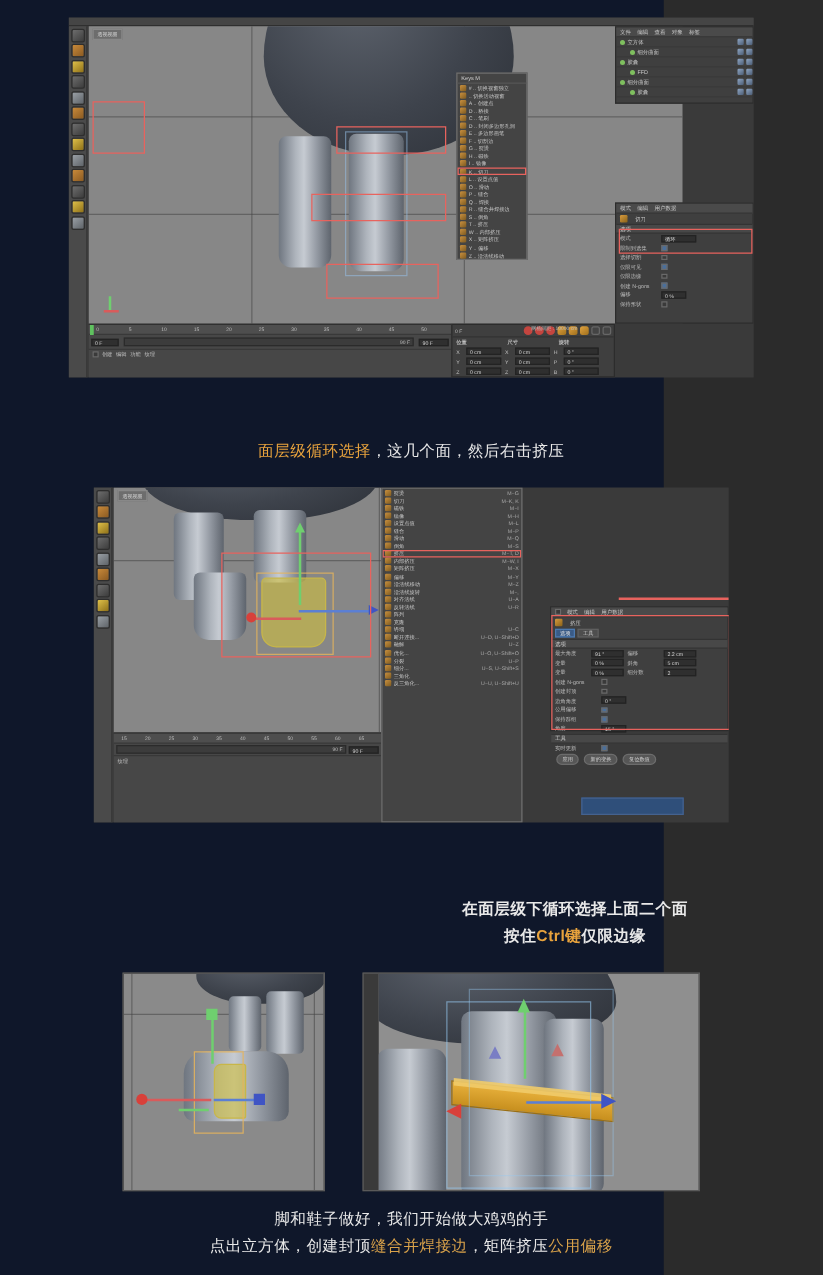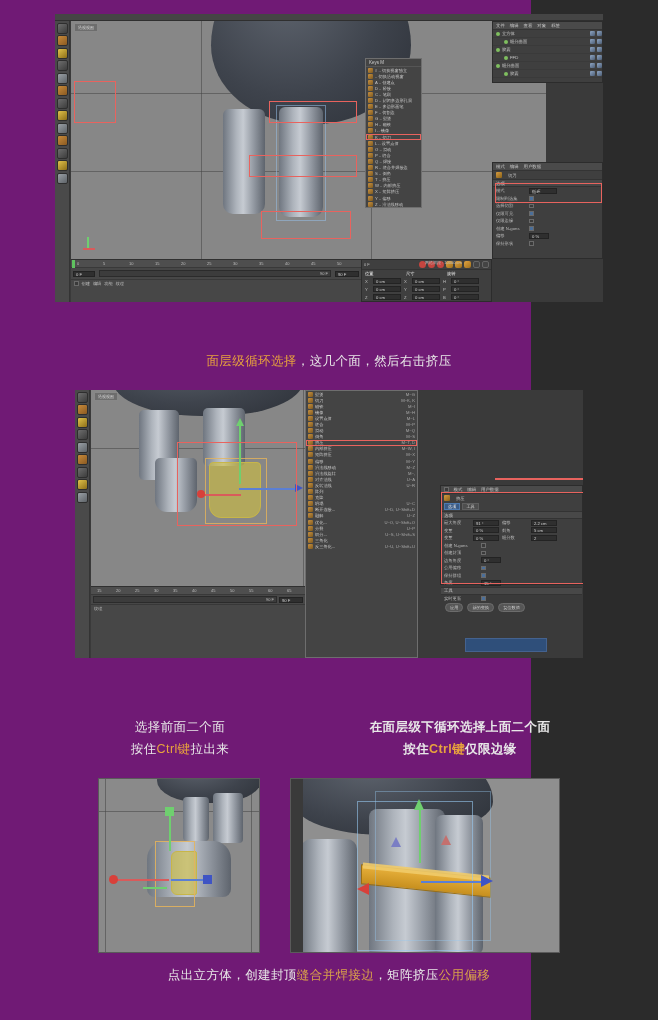--- a/index.html
+++ b/index.html
@@ -2,21 +2,21 @@
 <html><head>
 <meta charset="utf-8">
 <style>
   * { box-sizing: border-box; margin: 0; padding: 0; }
   html, body {
     width: 658px; height: 1020px;
     background: #2b2b2b;
     font-family: "Liberation Sans", "DejaVu Sans", sans-serif;
     overflow: hidden;
   }
-  .page { position: relative; width: 531px; height: 1020px; background: #701a75; }
+  .page { position: relative; width: 531px; height: 1020px; background: #0f172a; }
 
   
   .caption { text-align: center; color: #e8e8e8; font-size: 12.5px; line-height: 22px; letter-spacing: .4px; }
   .caption .hl { color: #e8a33d; }
   .caption .hl2 { color: #d9a24a; }
   .cap1 { position: absolute; left: 0; top: 350px; width: 658px; }
   .cap2 { position: absolute; left: 60px; top: 716px; width: 240px; }
   .cap3 { position: absolute; left: 300px; top: 716px; width: 320px; font-weight: bold; }
   .cap4 { position: absolute; left: 0; top: 964px; width: 658px; }
 
@@ -731,24 +731,20 @@
         <span class="btn-s">复位数值</span>
       </div>
       <div class="redbox" style="left:0;top:6px;width:143px;height:92px"></div>
     </div>
 
     <div class="redbox" style="left:420px;top:88px;width:88px;height:2px"></div>
 
     <div style="position:absolute;left:390px;top:248px;width:82px;height:14px;background:#2f4f7a;border:1px solid #44628f"></div>
   </div>
 
-  <div class="caption cap2">
-    <div>选择前面二个面</div>
-    <div><span>按住</span><span class="hl">Ctrl键</span><span>拉出来</span></div>
-  </div>
 
   <div class="caption cap3">
     <div>在面层级下循环选择上面二个面</div>
     <div><span>按住</span><span class="hl">Ctrl键</span><span>仅限边缘</span></div>
   </div>
 
   <div class="shot shot3">
     <div class="viewport" style="left:0;top:0;width:160px;height:173px;background:#8a8a8a">
       <div class="vp-grid-h" style="top:32px"></div>
       <div class="vp-grid-v" style="left:6px"></div>
@@ -790,16 +786,17 @@
       <div class="tip" style="left:111px;top:20px;border-left:5px solid transparent;border-right:5px solid transparent;border-bottom:11px solid #6fcf6f"></div>
       <div class="ax h" style="left:118px;top:102px;width:62px;background:#5b7fd4"></div>
       <div class="tip" style="left:178px;top:96px;border-top:6px solid transparent;border-bottom:6px solid transparent;border-left:12px solid #3f54c4"></div>
       <div class="tip" style="left:54px;top:104px;border-top:6px solid transparent;border-bottom:6px solid transparent;border-right:12px solid #d8403a"></div>
       <div class="tip" style="left:138px;top:56px;border-left:5px solid transparent;border-right:5px solid transparent;border-bottom:10px solid #c4706e"></div>
       <div class="tip" style="left:88px;top:58px;border-left:5px solid transparent;border-right:5px solid transparent;border-bottom:10px solid #7a7ec4"></div>
     </div>
   </div>
 
   <div class="caption cap4">
+    <div>脚和鞋子做好，我们开始做大鸡鸡的手</div>
     <div><span>点出立方体，创建封顶</span><span class="hl2">缝合并焊接边</span><span>，矩阵挤压</span><span class="hl2">公用偏移</span></div>
   </div>
 
 </div>
 
 </body></html>

